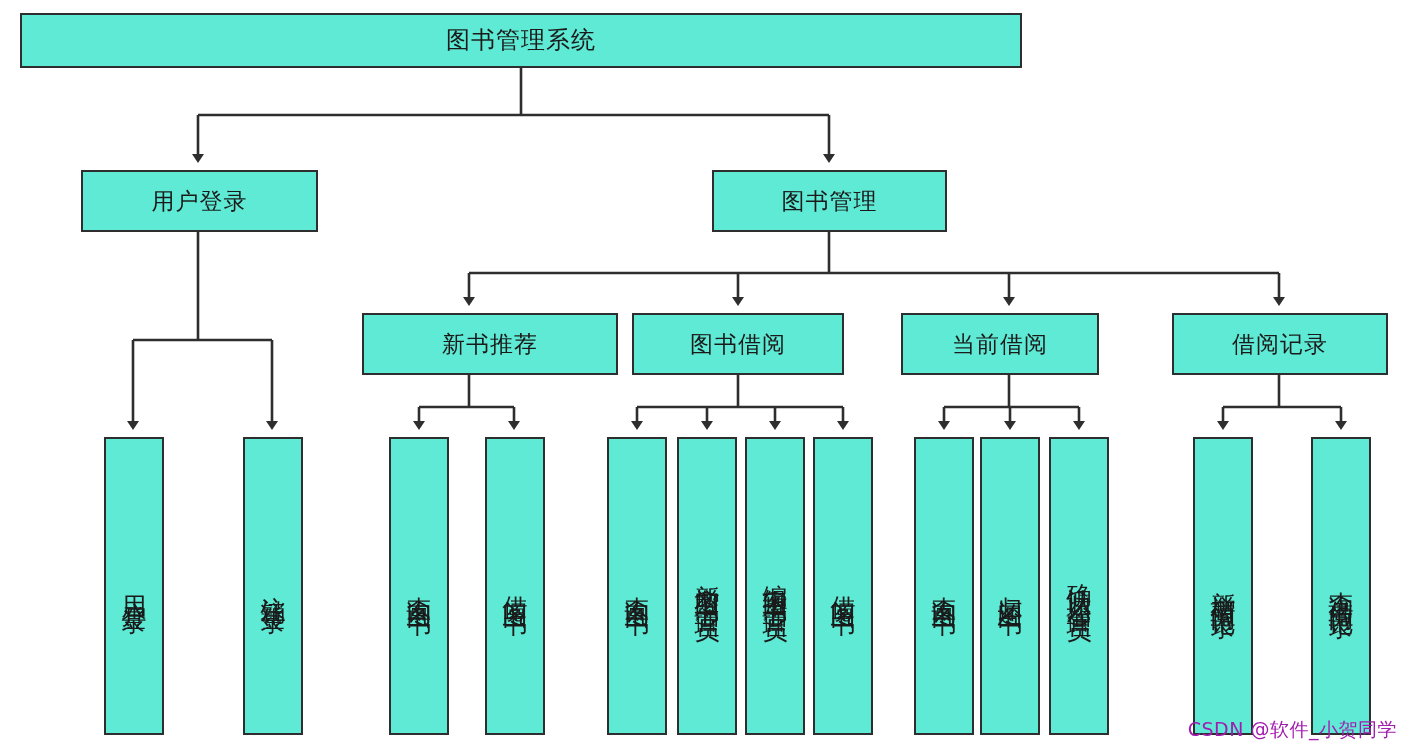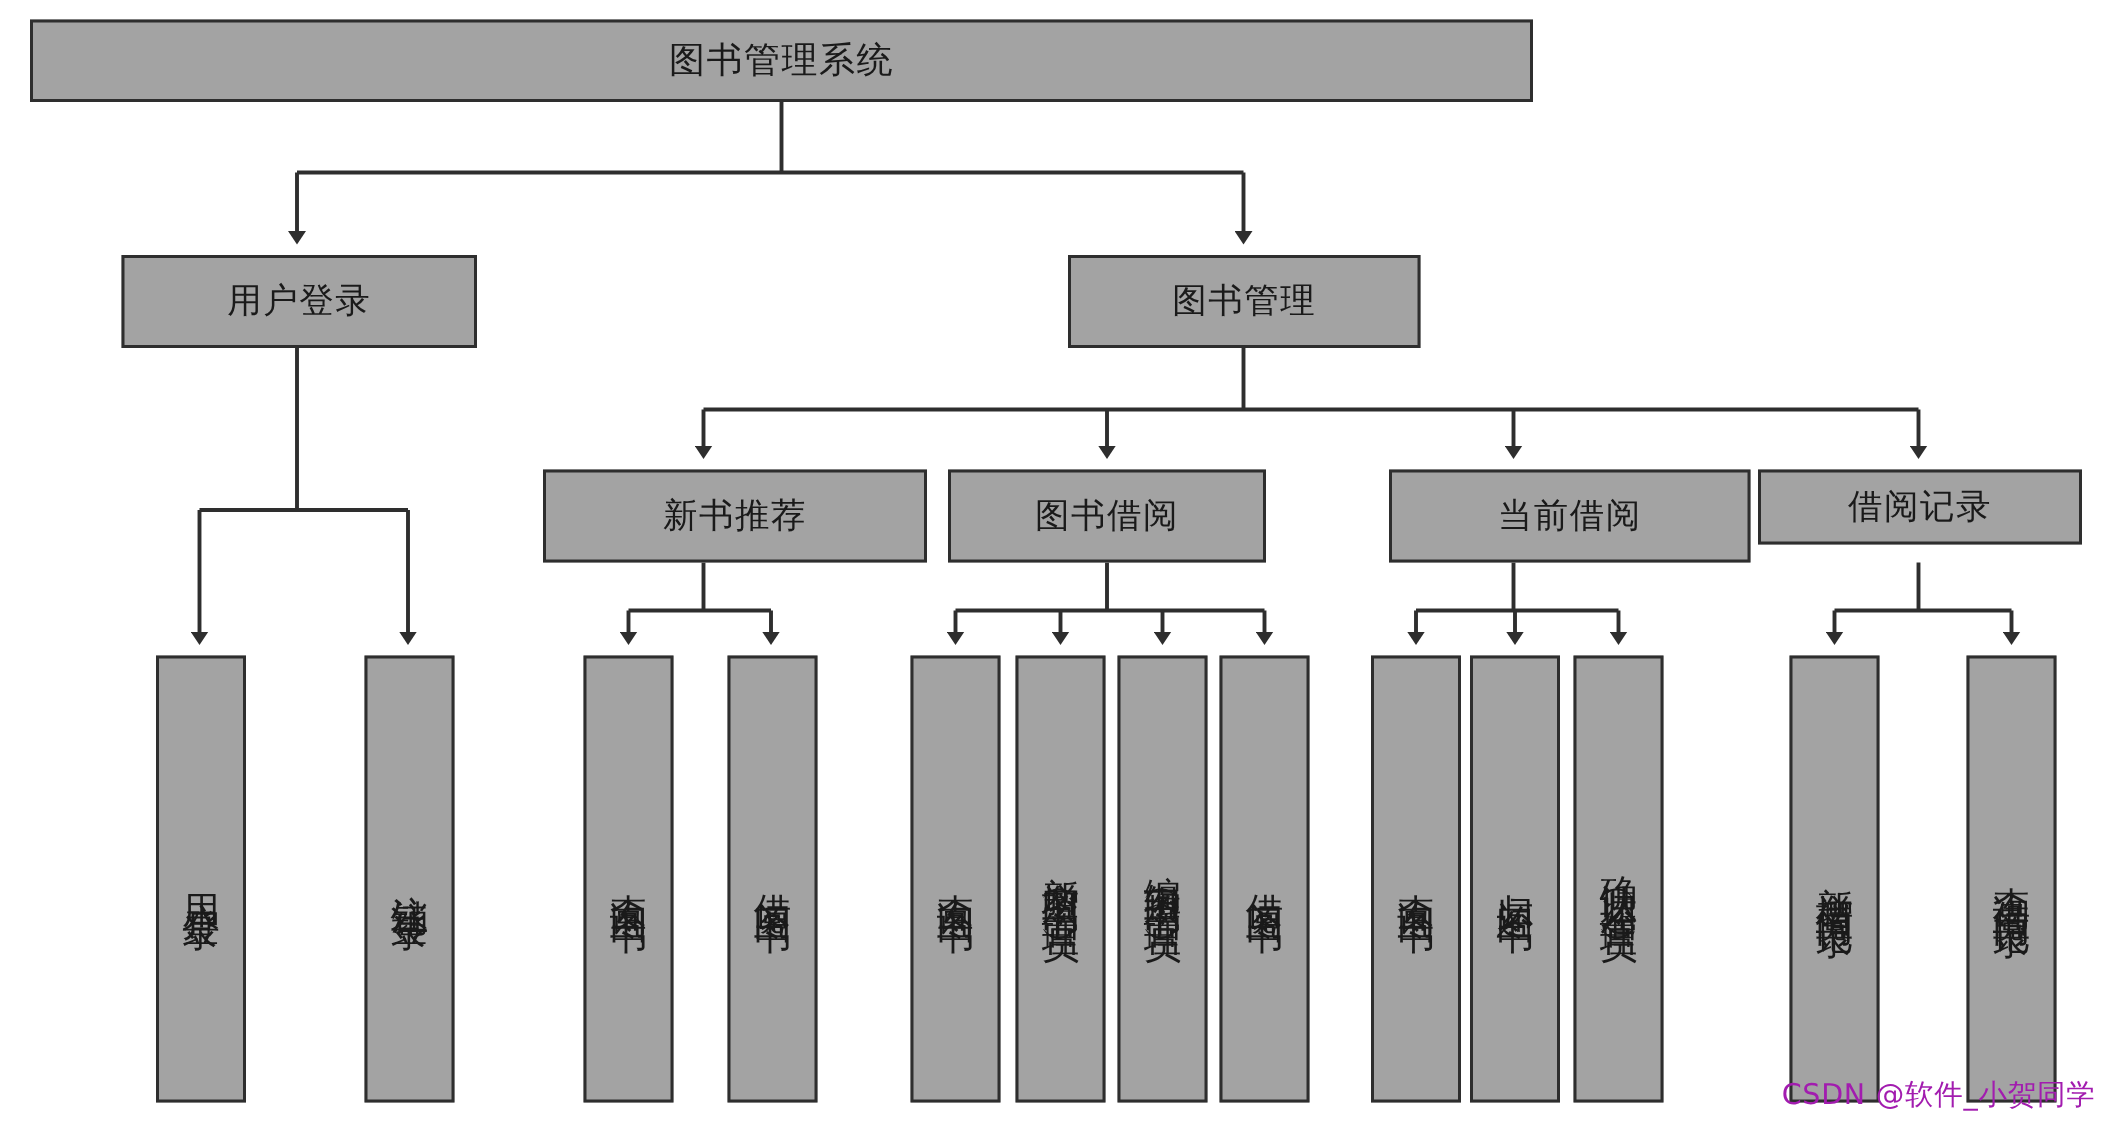--- a/index.html
+++ b/index.html
@@ -14,21 +14,21 @@
     position: relative;
     width: 1405px;
     height: 747px;
     background: #ffffff;
     overflow: hidden;
   }
   .node {
     position: absolute;
     box-sizing: border-box;
     border: 2.5px solid #2e2e2e;
-    background: #a3a3a3;
+    background: #5eead4;
     display: flex;
     align-items: center;
     justify-content: center;
     color: #1a1a1a;
   }
   .node .label {
     display: block;
     text-align: center;
     line-height: 1.15;
     letter-spacing: 1px;
@@ -138,24 +138,24 @@
   <div class="node horiz" style="left:712px; top:170px; width:235px; height:62px;">
     <span class="label">图书管理</span>
   </div>
 
   <div class="node horiz" style="left:362px; top:313px; width:256px; height:62px;">
     <span class="label">新书推荐</span>
   </div>
   <div class="node horiz" style="left:632px; top:313px; width:212px; height:62px;">
     <span class="label">图书借阅</span>
   </div>
-  <div class="node horiz" style="left:901px; top:313px; width:241px; height:62px;margin-left:25px;">
+  <div class="node horiz" style="left:901px; top:313px; width:198px; height:62px;">
     <span class="label">当前借阅</span>
   </div>
-  <div class="node horiz" style="left:1172px; top:313px; width:216px; height:50px;">
+  <div class="node horiz" style="left:1172px; top:313px; width:216px; height:62px;">
     <span class="label">借阅记录</span>
   </div>
 
   <div class="node vert" style="left:104px; top:437px; width:60px; height:298px;">
     <span class="label">用户登录</span>
   </div>
   <div class="node vert" style="left:243px; top:437px; width:60px; height:298px;">
     <span class="label">注销登录</span>
   </div>
 

